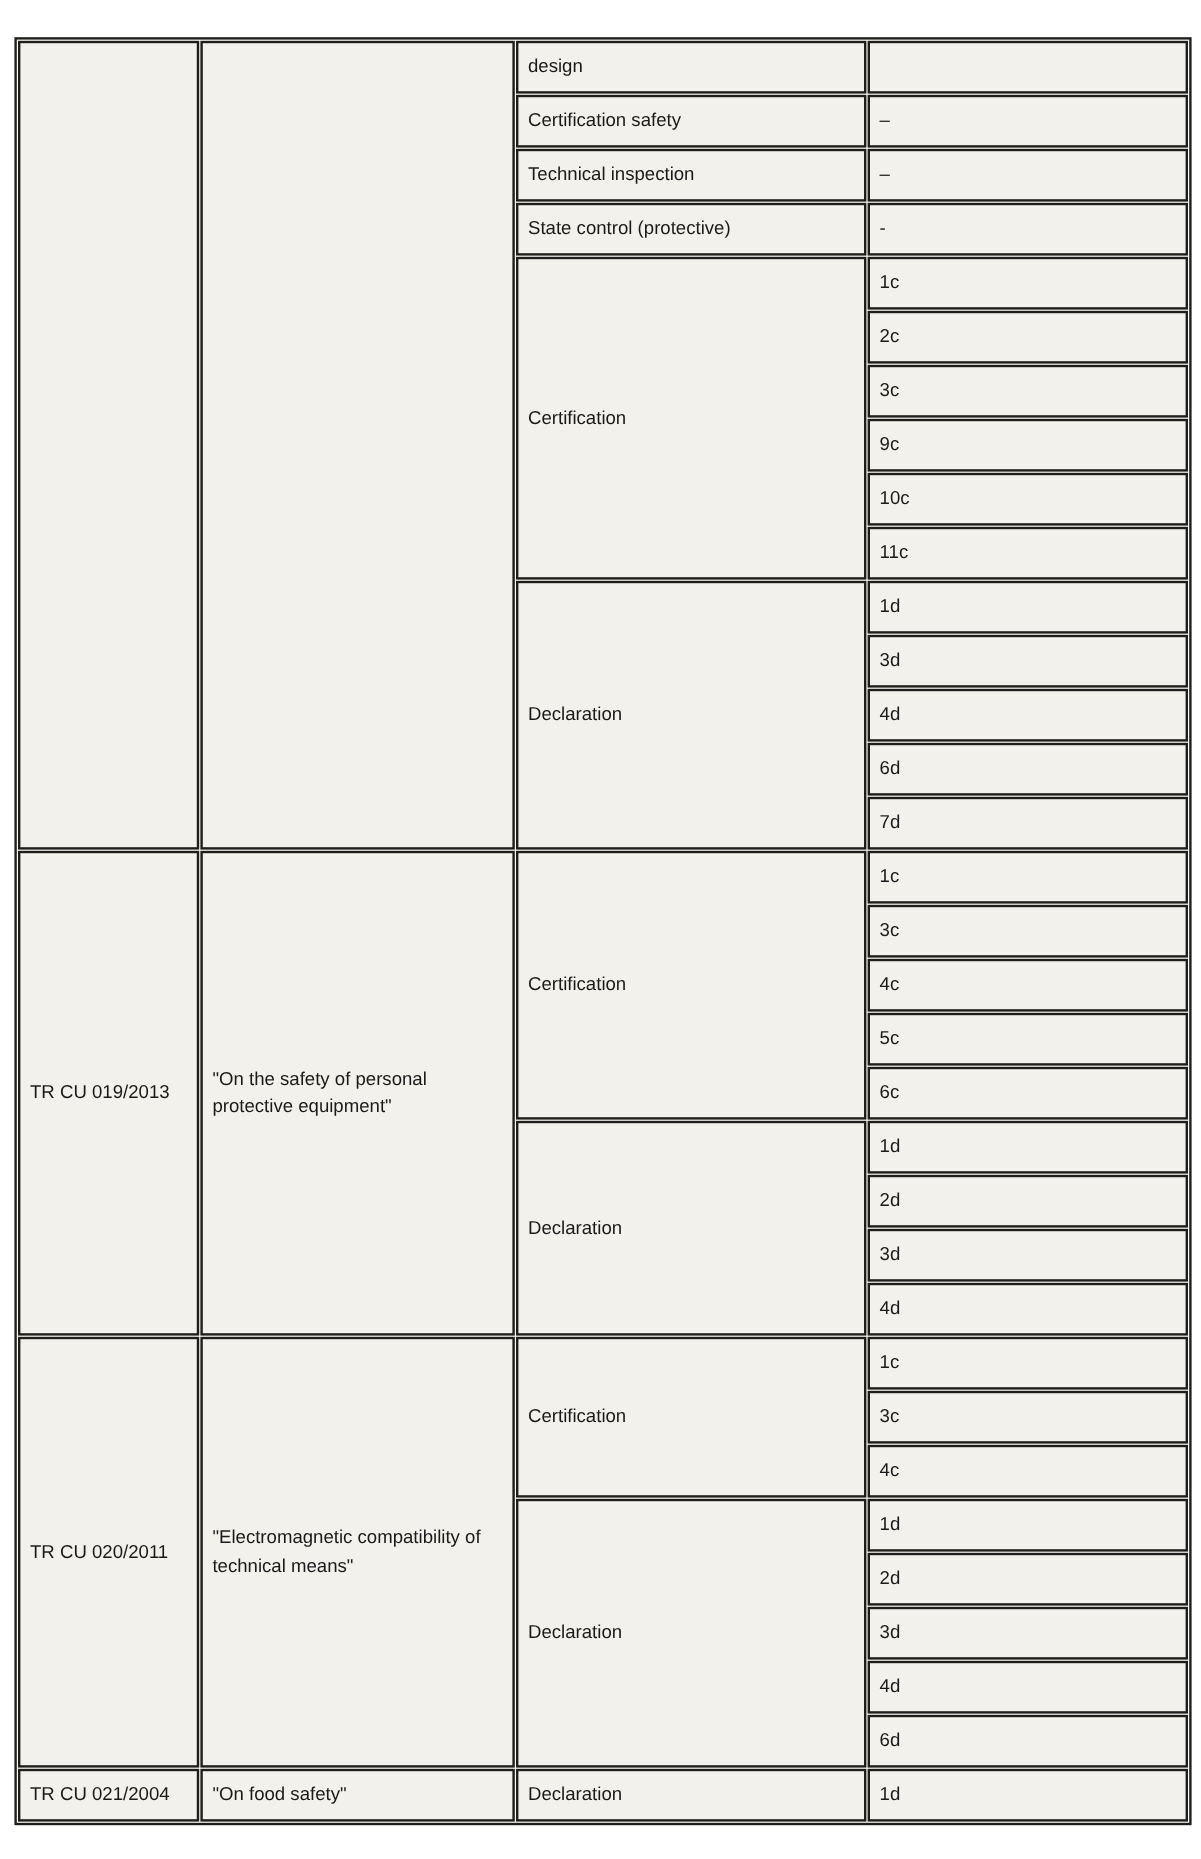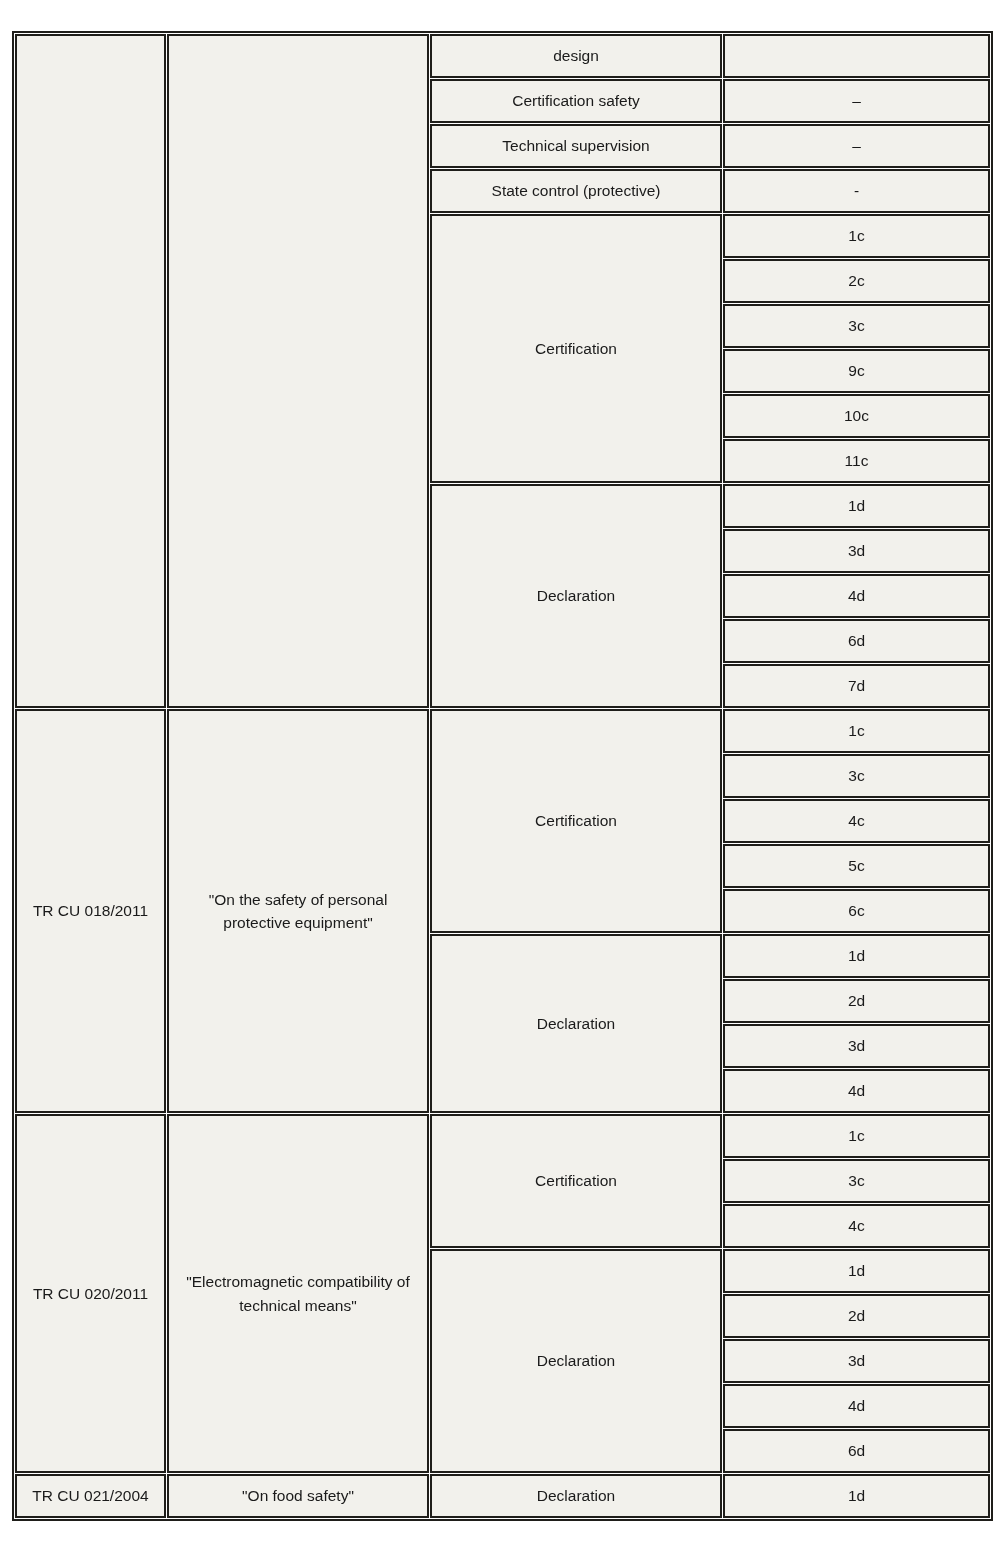--- a/index.html
+++ b/index.html
@@ -28,21 +28,21 @@
   table.reg-table tr {
     height: 44px;
   }
   table.reg-table td {
     border: 2px solid #1f1e1a;
     background: #f2f1ec;
     color: #1a1a1a;
     font-family: "Liberation Sans", sans-serif;
     font-size: 15.5px;
     line-height: 1.5;
-    text-align: center;
+    text-align: left;
     vertical-align: middle;
     padding: 2px 8px;
     box-sizing: border-box;
     overflow: hidden;
   }
 </style>
 </head>
 <body>
 
 <div class="page">
@@ -58,21 +58,21 @@
           <td rowspan="15"></td>
           <td rowspan="15"></td>
           <td>design</td>
           <td></td>
         </tr>
         <tr>
           <td>Certification safety</td>
           <td>–</td>
         </tr>
         <tr>
-          <td>Technical supervision</td>
+          <td>Technical inspection</td>
           <td>–</td>
         </tr>
         <tr>
           <td>State control (protective)</td>
           <td>-</td>
         </tr>
         <tr>
           <td rowspan="6">Certification</td>
           <td>1c</td>
         </tr>
@@ -101,21 +101,21 @@
         <tr>
           <td>4d</td>
         </tr>
         <tr>
           <td>6d</td>
         </tr>
         <tr>
           <td>7d</td>
         </tr>
         <tr>
-          <td rowspan="9">TR CU 018/2011</td>
+          <td rowspan="9">TR CU 019/2013</td>
           <td rowspan="9">"On the safety of personal protective equipment"</td>
           <td rowspan="5">Certification</td>
           <td>1c</td>
         </tr>
         <tr>
           <td>3c</td>
         </tr>
         <tr>
           <td>4c</td>
         </tr>

